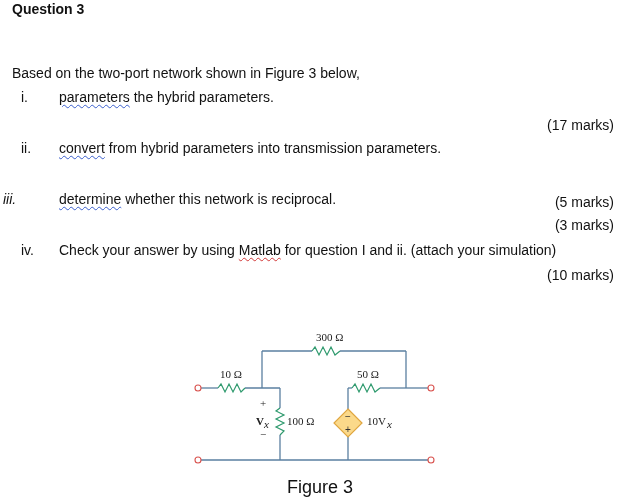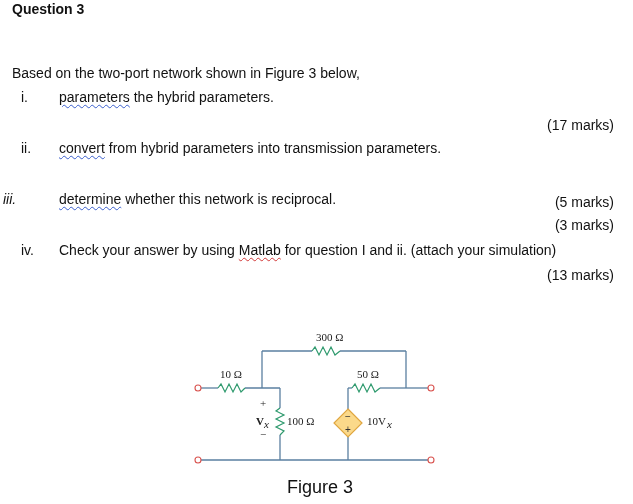--- a/index.html
+++ b/index.html
@@ -38,21 +38,21 @@
 <div class="abs num" style="left:3px; top:191px;font-style:italic;">iii.</div>
 <div class="abs txt" style="left:59px; top:191px;">
   <span class="squig">determine</span><span> whether this network is reciprocal.</span>
 </div>
 <div class="abs marks" style="top:217px;">(3 marks)</div>
 
 <div class="abs num" style="left:21px; top:242px;text-align:center;">iv.</div>
 <div class="abs txt" style="left:59px; top:242px;text-align:center;">
   <span>Check your answer by using </span><span class="squig-red">Matlab</span><span> for question I and ii. (attach your simulation)</span>
 </div>
-<div class="abs marks" style="top:267px;">(13 marks)</div>
+<div class="abs marks" style="top:267px;">(10 marks)</div>
 
 <div class="abs fig">
   <svg width="250" height="150" viewBox="0 0 250 150">
     <g fill="none" stroke="#5a7fa0" stroke-width="1.3">
 
       <line x1="11" y1="63" x2="28" y2="63"></line>
       <line x1="55" y1="63" x2="90" y2="63"></line>
 
       <line x1="72" y1="63" x2="72" y2="26"></line>
       <line x1="72" y1="26" x2="122" y2="26"></line>

